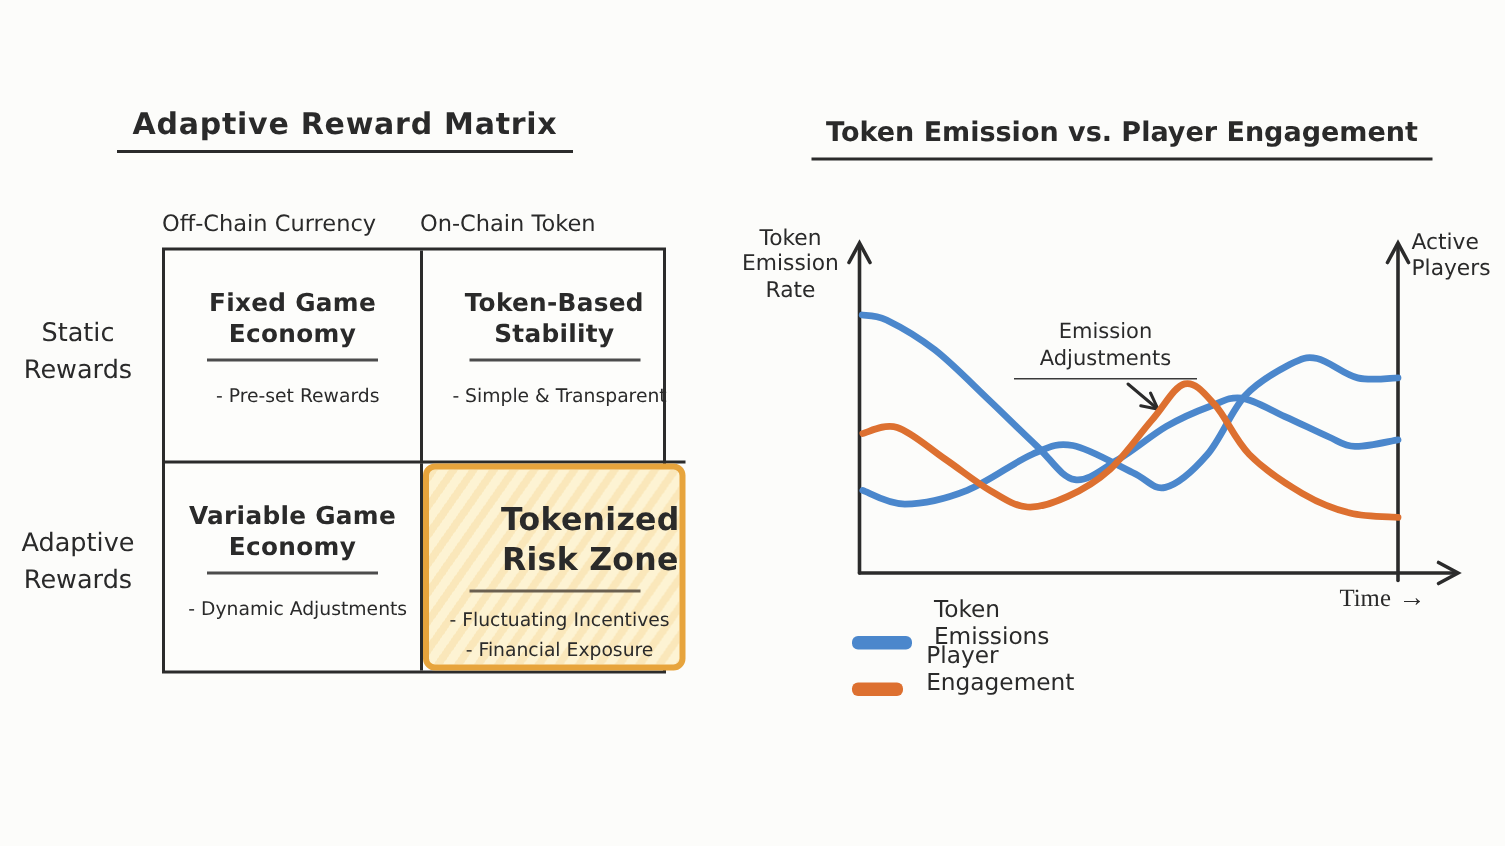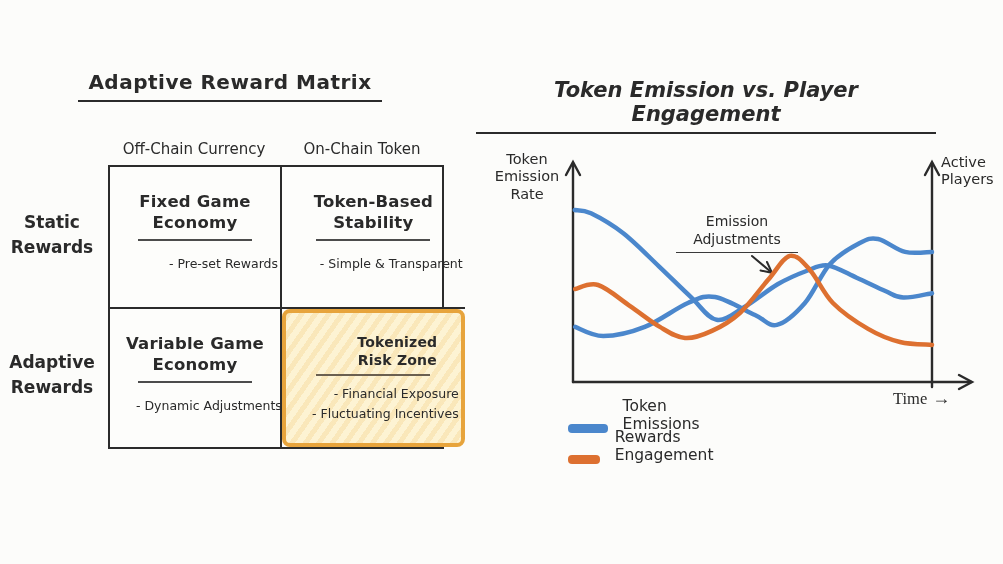--- a/index.html
+++ b/index.html
@@ -7,49 +7,49 @@
     width:1003px;height:564px;position:relative;overflow:hidden;
     background:#fcfcfa;color:#2a2a2a;
     font-family:"DejaVu Sans","Liberation Sans",sans-serif;
   }
   .abs{position:absolute;}
 
   
   .panel-title{font-weight:600;text-align:center;}
   .panel-title .ul{display:inline-block;border-bottom:2.5px solid #2b2b2b;padding:0 10px 6px;}
   #matrix-title{left:55px;top:70px;width:350px;font-size:20px;letter-spacing:0.5px;}
-  #col-headers .hdr{position:absolute;top:140px;text-align:center;font-size:15px;font-weight:500;}
+  #col-headers .hdr{position:absolute;top:140px;font-size:15px;font-weight:500;}
   #col-hdr-0{left:108px;width:172px;}
   #col-hdr-1{left:280px;width:164px;}
-  .row-label{left:4px;width:96px;text-align:center;font-size:17px;line-height:1.45;font-weight:700;}
+  .row-label{left:4px;width:96px;text-align:center;font-size:17px;line-height:1.45;font-weight:400;}
   #row-label-0{top:210px;}
   #row-label-1{top:350px;}
 
   #grid{
     left:108px;top:165px;width:336px;height:284px;box-sizing:border-box;
     border:2.5px solid #2b2b2b;border-radius:0;background:#fdfdfb;
     display:grid;grid-template-columns:172px 1fr;grid-template-rows:142px 1fr;
   }
   .cell{box-sizing:border-box;text-align:center;padding-top:24px;}
   .cell.b-r{border-right:2.5px solid #2b2b2b;}
   .cell.b-b{border-bottom:2.5px solid #2b2b2b;}
   .cell-title{font-size:16.5px;font-weight:600;line-height:1.3;letter-spacing:0.2px;}
   .title-underline{width:114px;border-bottom:2px solid #4c4c4c;margin:5px auto 13px;}
-  .cell-bullet{text-align:right;font-size:12.5px;line-height:1.6;padding-left:26px;padding-right:2px;white-space:nowrap;}
+  .cell-bullet{text-align:center;font-size:12.5px;line-height:1.6;padding-left:9px;padding-right:2px;white-space:nowrap;}
   .cell.highlight{padding:0;}
   .hl-box{
     width:100%;height:100%;box-sizing:border-box;border:4px solid #e7a43c;border-radius:8px;
     padding-top:20px;text-align:center;
     background:repeating-linear-gradient(125deg, rgba(240,196,110,0.25) 0px, rgba(240,196,110,0.25) 5px, rgba(0,0,0,0) 5px, rgba(0,0,0,0) 11px),#fdf3d3;
   }
-  .hl-box .cell-title{font-size:14px;padding-left:48px;}
+  .hl-box .cell-title{font-size:21px;padding-left:48px;}
   .hl-box .title-underline{border-bottom-color:#6b6050;margin-bottom:8px;}
 
   
-  #chart-title{left:476px;top:78px;width:460px;font-size:21px;font-style:italic;}
+  #chart-title{left:518px;top:78px;width:460px;font-size:18px;}
   #chart-svg{left:490px;top:150px;}
   .axis-label{font-size:14.5px;line-height:1.2;font-weight:400;}
   #ylabel-left{left:486px;top:151px;width:82px;text-align:center;}
   #ylabel-right{left:941px;top:154px;width:62px;text-align:left;}
   #xlabel{left:893px;top:388px;width:90px;font-size:16.5px;font-weight:500;font-family:Liberation Serif, serif;}
   #xlabel .arrow{font-size:18px;margin-left:5px;}
   #annotation{
     left:676px;top:212px;width:122px;text-align:center;
     font-size:14px;line-height:1.3;font-weight:500;
     border-bottom:1.8px solid #3a3a3a;padding-bottom:4px;
@@ -93,22 +93,22 @@
     <div class="cell b-r">
       <div class="cell-title">Variable Game<br>Economy</div>
       <div class="title-underline"></div>
       <div class="cell-bullet">- Dynamic Adjustments</div>
     </div>
 
     <div class="cell highlight">
       <div class="hl-box" style="border-color: rgb(231, 164, 60);">
         <div class="cell-title">Tokenized<br>Risk Zone</div>
         <div class="title-underline"></div>
+        <div class="cell-bullet">- Fluctuating Incentives</div>
         <div class="cell-bullet">- Financial Exposure</div>
-        <div class="cell-bullet">- Fluctuating Incentives</div>
       </div>
     </div>
 
   </div>
 </div>
 
 <div class="abs">
 
   <div class="abs panel-title" id="chart-title">
     <span class="ul">Token Emission vs. Player Engagement</span>
@@ -146,17 +146,17 @@
 
   <div class="abs" id="annotation">Emission<br>Adjustments</div>
 
   <div class="abs" id="legend">
     <div class="legend-row">
       <div class="swatch" style="background-color: rgb(75, 135, 204);"></div>
       <div class="legend-label">Token Emissions</div>
     </div>
     <div class="legend-row">
       <div class="swatch" style="background-color: rgb(221, 112, 48);"></div>
-      <div class="legend-label">Rewards Engagement</div>
+      <div class="legend-label">Player Engagement</div>
     </div>
   </div>
 
 </div>
 
 </body></html>

